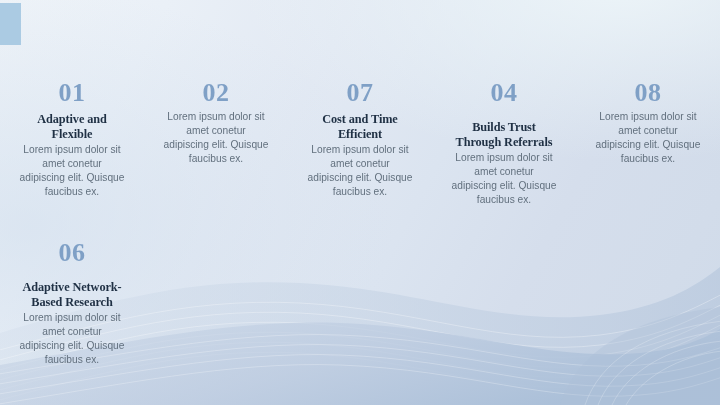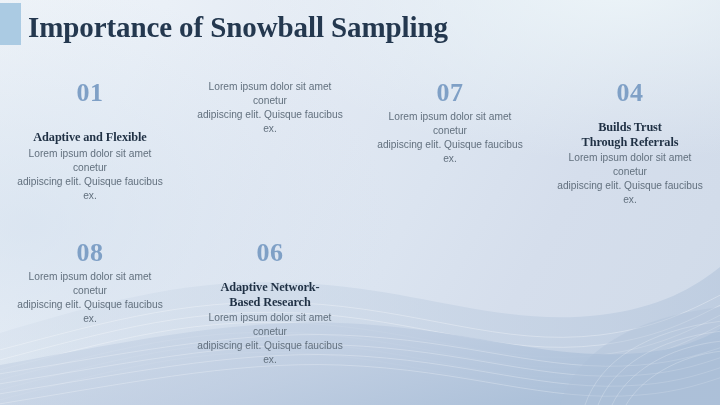--- a/index.html
+++ b/index.html
@@ -81,21 +81,21 @@
     white-space: nowrap;
   }
 
   
   #items-grid {
     position: absolute;
     left: 0;
     top: 78px;
     width: 720px;
     display: grid;
-    grid-template-columns: repeat(4, 1fr);
+    grid-template-columns: repeat(5, 1fr);
     grid-template-rows: 160px 160px;
     column-gap: 0px;
   }
 
   .item {
     position: relative;
     text-align: center;
     padding: 0 16px;
     box-sizing: border-box;
   }
@@ -108,21 +108,21 @@
     color: #7fa0c6;
     letter-spacing: 0.5px;
   }
 
   .item-heading {
     font-family: "Liberation Serif", "DejaVu Serif", serif;
     font-weight: 700;
     font-size: 12.3px;
     line-height: 14.5px;
     color: #1f3044;
-    margin-top: 22px;
+    margin-top: 4px;
     letter-spacing: -0.1px;
     white-space: pre-line;
   }
 
   .item-body {
     font-family: "Liberation Sans", sans-serif;
     font-size: 10.2px;
     line-height: 14px;
     color: #62707e;
     margin-top: 2px;
@@ -189,39 +189,40 @@
         <path d="M585,190 C600,146 645,116 722,106"></path>
         <path d="M598,190 C613,152 655,124 722,116"></path>
         <path d="M612,190 C627,158 666,132 722,126"></path>
         <path d="M626,190 C641,164 677,141 722,136"></path>
       </g>
     </g>
   </svg>
 
   <div id="title-block">
     <div id="title-accent"></div>
-    <div id="page-title">Importance of Snowball Sampling</div>
   </div>
 
   <div id="items-grid">
 
     <div class="item">
       <div class="item-number">01</div>
       <div class="item-heading">Adaptive and Flexible</div>
       <div class="item-body">Lorem ipsum dolor sit amet conetur
 adipiscing elit. Quisque faucibus ex.</div>
     </div>
 
     <div class="item">
+      <div class="item-number">02</div>
       <div class="item-body">Lorem ipsum dolor sit amet conetur
 adipiscing elit. Quisque faucibus ex.</div>
     </div>
 
     <div class="item">
       <div class="item-number">07</div>
+      <div class="item-heading">Cost and Time Efficient</div>
       <div class="item-body">Lorem ipsum dolor sit amet conetur
 adipiscing elit. Quisque faucibus ex.</div>
     </div>
 
     <div class="item row2">
       <div class="item-number">04</div>
       <div class="item-heading">Builds Trust
 Through Referrals</div>
       <div class="item-body">Lorem ipsum dolor sit amet conetur
 adipiscing elit. Quisque faucibus ex.</div>

